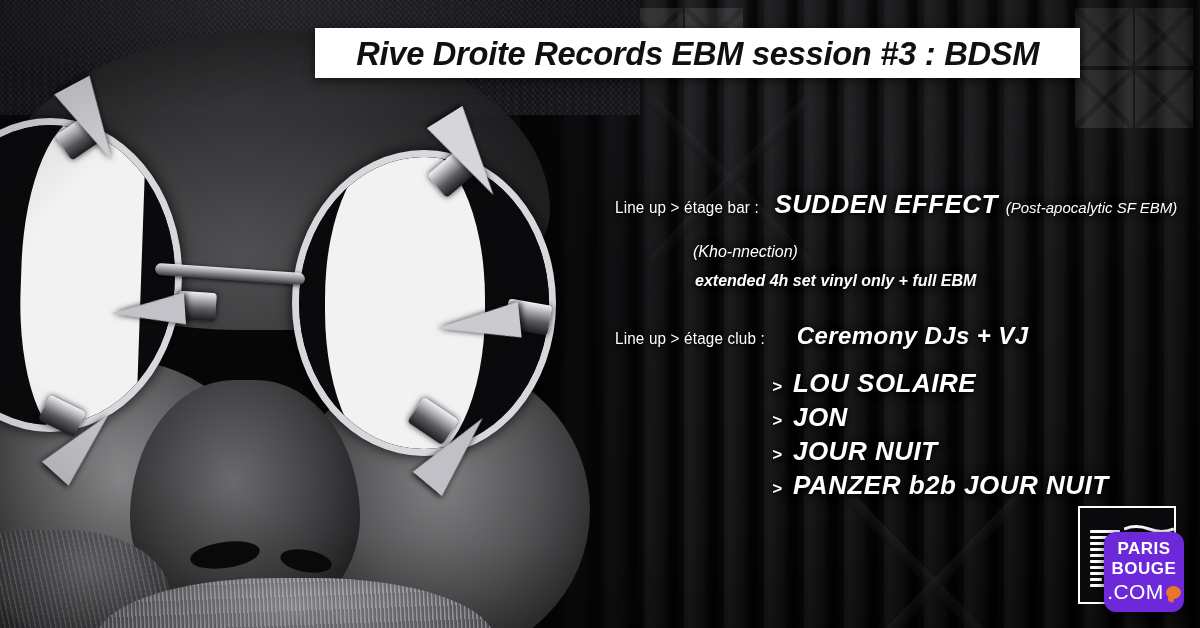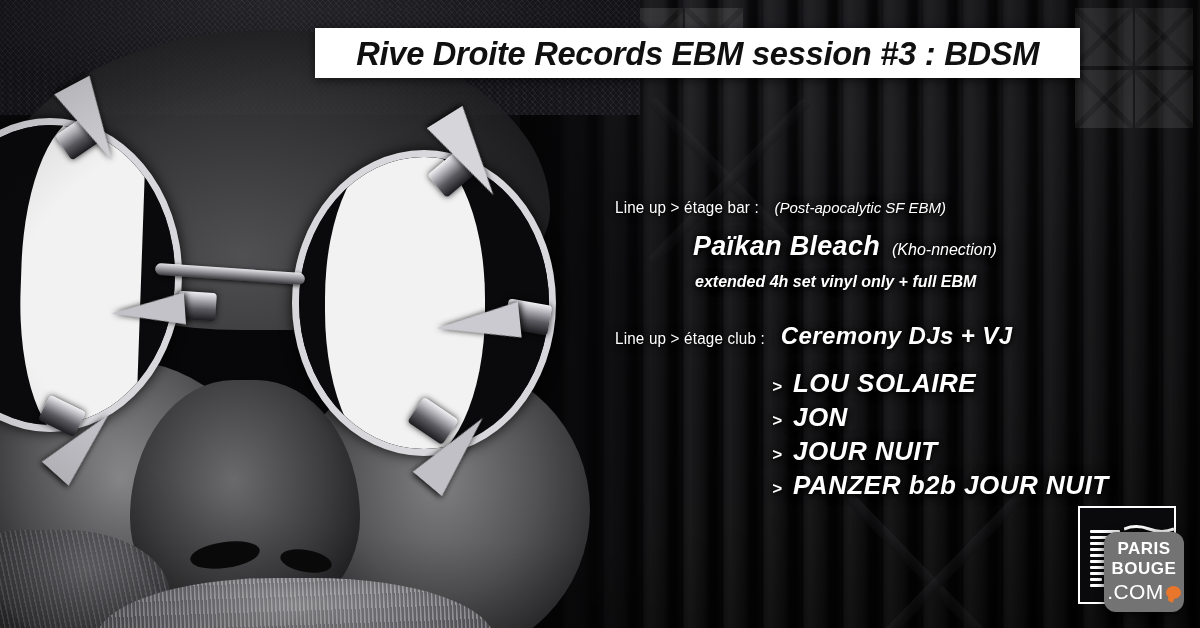--- a/index.html
+++ b/index.html
@@ -285,21 +285,21 @@
 
   .club-block {
     position: absolute;
     left: 615px; top: 322px;
     color: #ffffff;
     text-shadow: 0 1px 4px rgba(0,0,0,0.95), 0 0 10px rgba(0,0,0,0.8);
   }
   .row-club {
     display: flex;
     align-items: baseline;
-    gap: 8px;
+    gap: 24px;
     white-space: nowrap;
   }
   .club-act {
     font-size: 24px;
     font-weight: 700;
     font-style: italic;
     letter-spacing: 0.4px;
   }
 
   .dj-list {
@@ -357,21 +357,21 @@
   .pb-waves {
     position: absolute;
     left: 44px; top: 16px;
     width: 50px; height: 30px;
   }
   .pb-waves svg { display: block; }
   .pb-badge {
     position: absolute;
     left: 26px; top: 26px;
     width: 80px; height: 80px;
-    background: #737373;
+    background: #6d28d9;
     border-radius: 12px;
     box-shadow: 0 2px 8px rgba(0,0,0,0.7);
     padding: 7px 0 0 0;
     box-sizing: border-box;
     text-align: center;
   }
   .pb-line {
     color: #ffffff;
     font-weight: 700;
     font-size: 17px;
@@ -467,24 +467,24 @@
 
   <div class="vignette"></div>
 
   <div class="title-banner">
     <span class="title-text">Rive Droite Records EBM session #3 : BDSM</span>
   </div>
 
   <div class="lineup">
     <div class="row-bar">
       <span class="label">Line up &gt; étage bar :</span>
+      <span class="act-main">SUDDEN EFFECT</span>
       <span class="act-note">(Post-apocalytic SF EBM)</span>
     </div>
     <div class="row-paikan">
-      <span class="paikan-name">Païkan Bleach</span>
       <span class="paikan-note">(Kho-nnection)</span>
     </div>
     <div class="row-extended">extended 4h set vinyl only + full EBM</div>
   </div>
 
   <div class="club-block">
     <div class="row-club">
       <span class="label">Line up &gt; étage club :</span>
       <span class="club-act">Ceremony DJs + VJ</span>
     </div>

